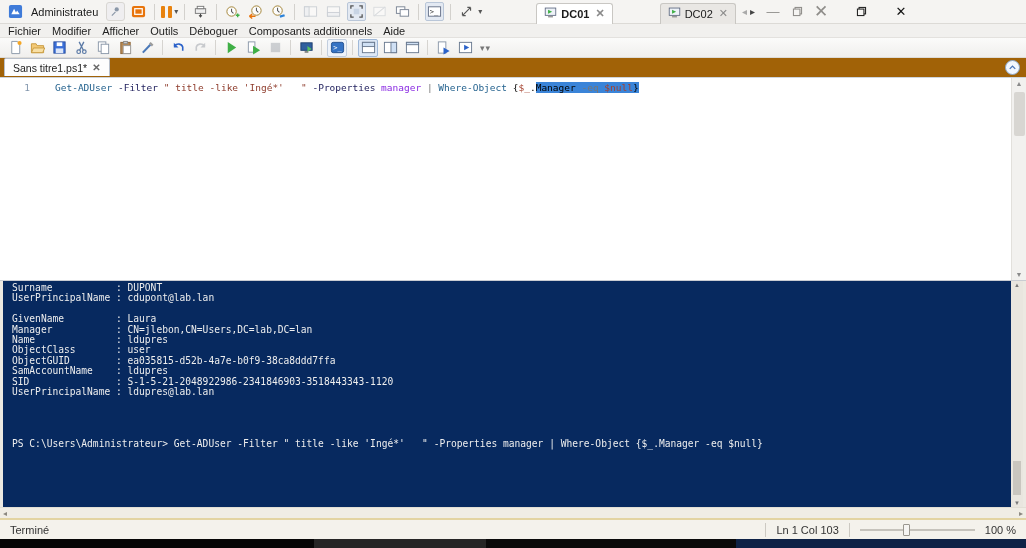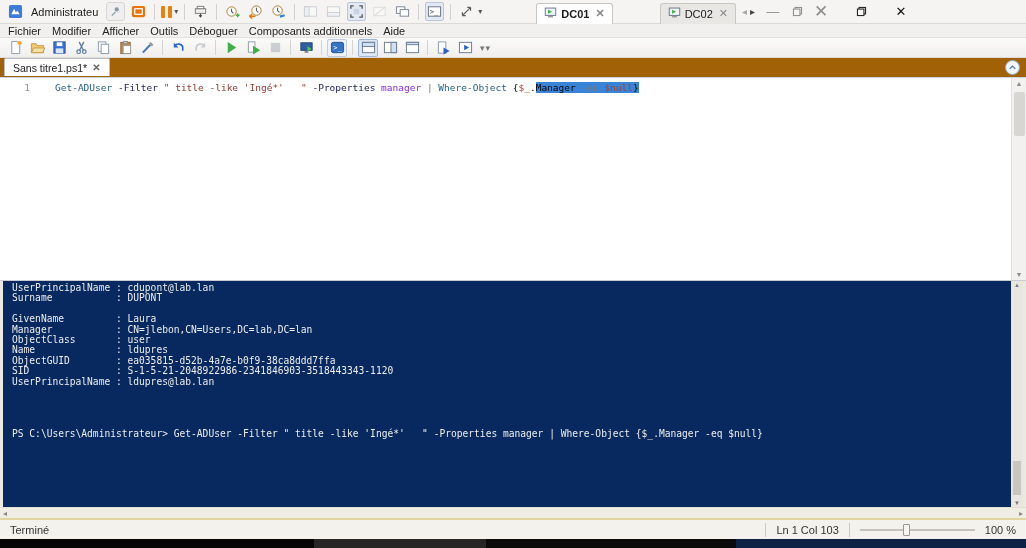--- a/index.html
+++ b/index.html
@@ -411,28 +411,29 @@
     </div>
     <div class="vscroll">
       <span>▲</span>
       <span class="thumb"></span>
       <span>▼</span>
     </div>
   </div>
 
   <div class="console">
     <div class="console-inner" id="console-lines">
+        <div class="console-line">Surname           : DUPONT</div>
         <div class="console-line">UserPrincipalName : cdupont@lab.lan</div>
-        <div class="console-line">Surname           : DUPONT</div>
         <div class="console-line">&nbsp;</div>
         <div class="console-line">GivenName         : Laura</div>
         <div class="console-line">Manager           : CN=jlebon,CN=Users,DC=lab,DC=lan</div>
+        <div class="console-line">Name              : ldupres</div>
         <div class="console-line">ObjectClass       : user</div>
-        <div class="console-line">Name              : ldupres</div>
         <div class="console-line">ObjectGUID        : ea035815-d52b-4a7e-b0f9-38ca8ddd7ffa</div>
+        <div class="console-line">SamAccountName    : ldupres</div>
         <div class="console-line">SID               : S-1-5-21-2048922986-2341846903-3518443343-1120</div>
         <div class="console-line">UserPrincipalName : ldupres@lab.lan</div>
         <div class="console-line">&nbsp;</div>
         <div class="console-line">&nbsp;</div>
         <div class="console-line">&nbsp;</div>
         <div class="console-line">&nbsp;</div>
         <div class="console-line">PS C:\Users\Administrateur&gt; Get-ADUser -Filter " title -like 'Ingé*'   " -Properties manager | Where-Object {$_.Manager -eq $null}</div>
         <div class="console-line">&nbsp;</div>
       </div>
     <div class="console-scroll">

